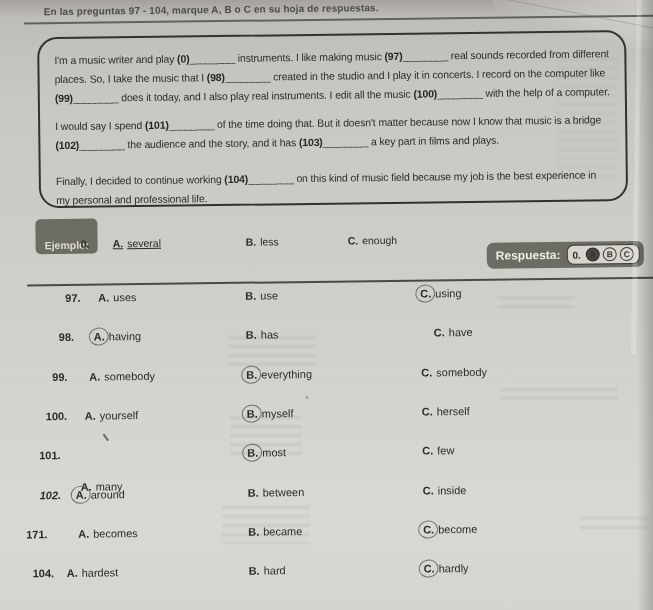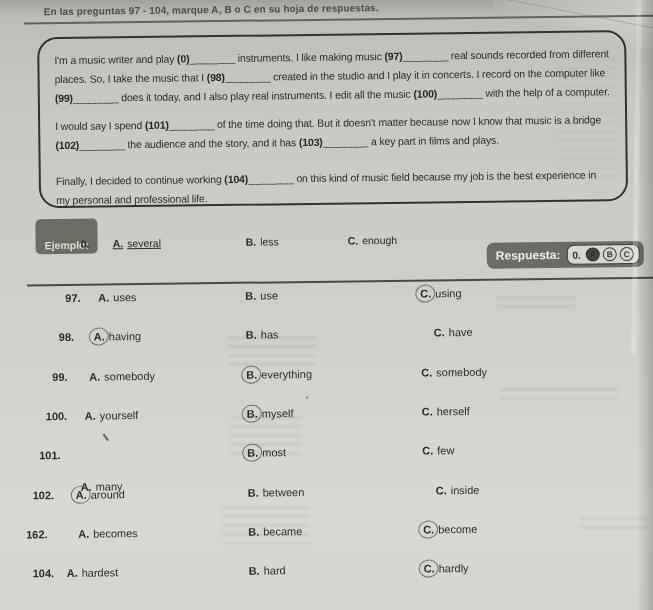--- a/index.html
+++ b/index.html
@@ -146,27 +146,27 @@
           <span class="opt" style="left: 242px;"><b class="let circ">B.</b><span class="w">myself</span></span>
           <span class="opt" style="left: 417px;"><b class="let">C.</b><span class="w">herself</span></span>
         </div>
         <div class="qrow" style="top: 449.2px;">
           <span class="qnum" style="left: 34px;">101.</span>
           <span class="opt" style="left: 75px; margin-top: 32px;"><b class="let">A.</b><span class="w">many</span></span>
           <span class="opt" style="left: 242px;"><b class="let circ">B.</b><span class="w">most</span></span>
           <span class="opt" style="left: 417px;"><b class="let">C.</b><span class="w">few</span></span>
         </div>
         <div class="qrow" style="top: 488.5px;">
-          <span class="qnum" style="left: 27px;">102.</span>
+          <span class="qnum" style="left: 34px; font-style: italic;">102.</span>
           <span class="opt" style="left: 70px;"><b class="let circ">A.</b><span class="w">around</span></span>
           <span class="opt" style="left: 242px;"><b class="let">B.</b><span class="w">between</span></span>
-          <span class="opt" style="left: 430px; text-align: right;"><b class="let">C.</b><span class="w">inside</span></span>
+          <span class="opt" style="left: 417px; text-align: right;"><b class="let">C.</b><span class="w">inside</span></span>
         </div>
         <div class="qrow" style="top: 527.8px;">
-          <span class="qnum" style="left: 20px;">162.</span>
+          <span class="qnum" style="left: 20px;">171.</span>
           <span class="opt" style="left: 72px;"><b class="let">A.</b><span class="w">becomes</span></span>
           <span class="opt" style="left: 242px;"><b class="let">B.</b><span class="w">became</span></span>
           <span class="opt" style="left: 417px;"><b class="let circ">C.</b><span class="w">become</span></span>
         </div>
         <div class="qrow" style="top: 567.1px;">
           <span class="qnum" style="left: 13px; margin-left: 13px;">104.</span>
           <span class="opt" style="left: 60px;"><b class="let">A.</b><span class="w">hardest</span></span>
           <span class="opt" style="left: 242px;"><b class="let">B.</b><span class="w">hard</span></span>
           <span class="opt" style="left: 417px;"><b class="let circ">C.</b><span class="w">hardly</span></span>
         </div>

